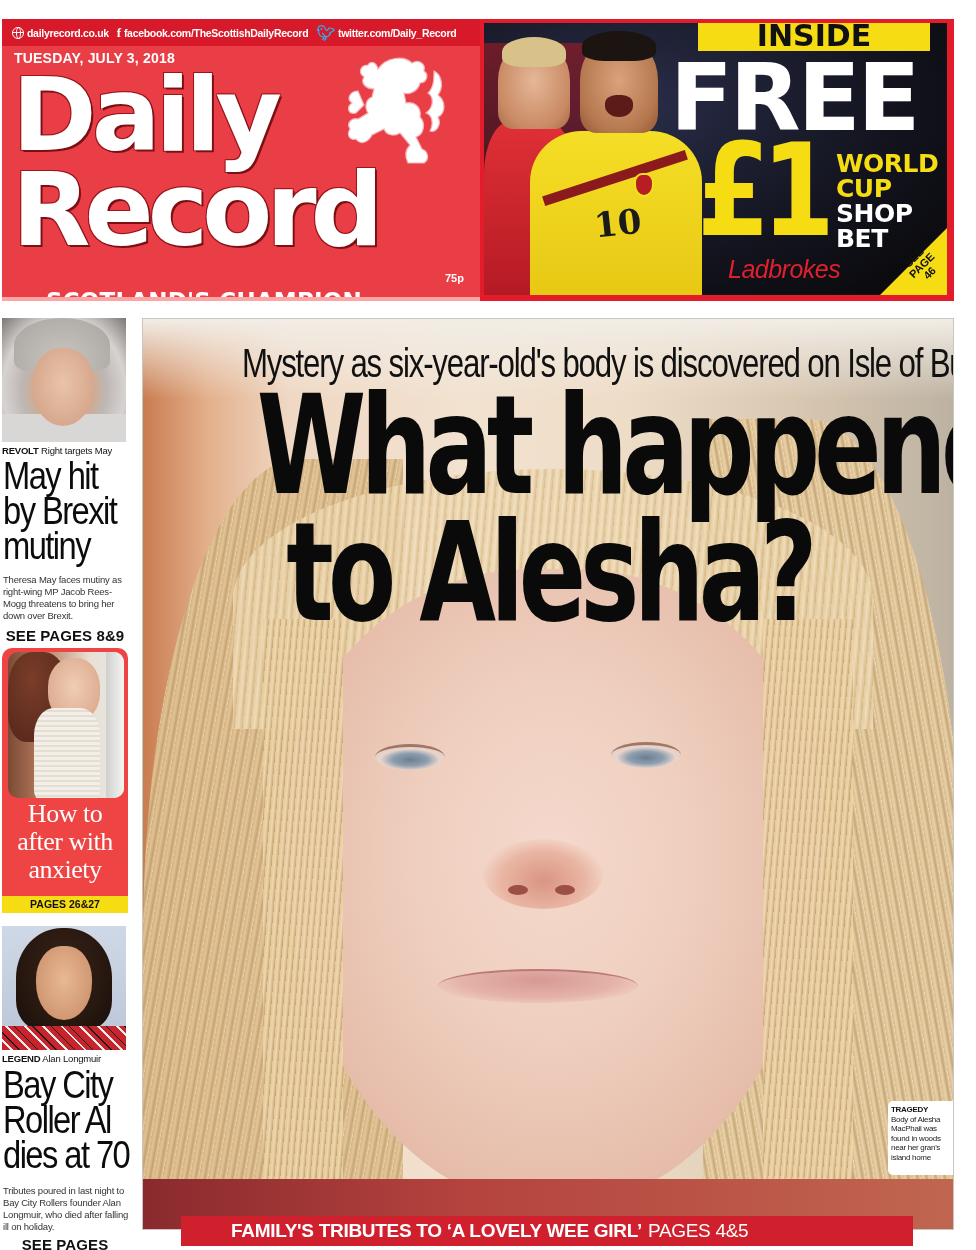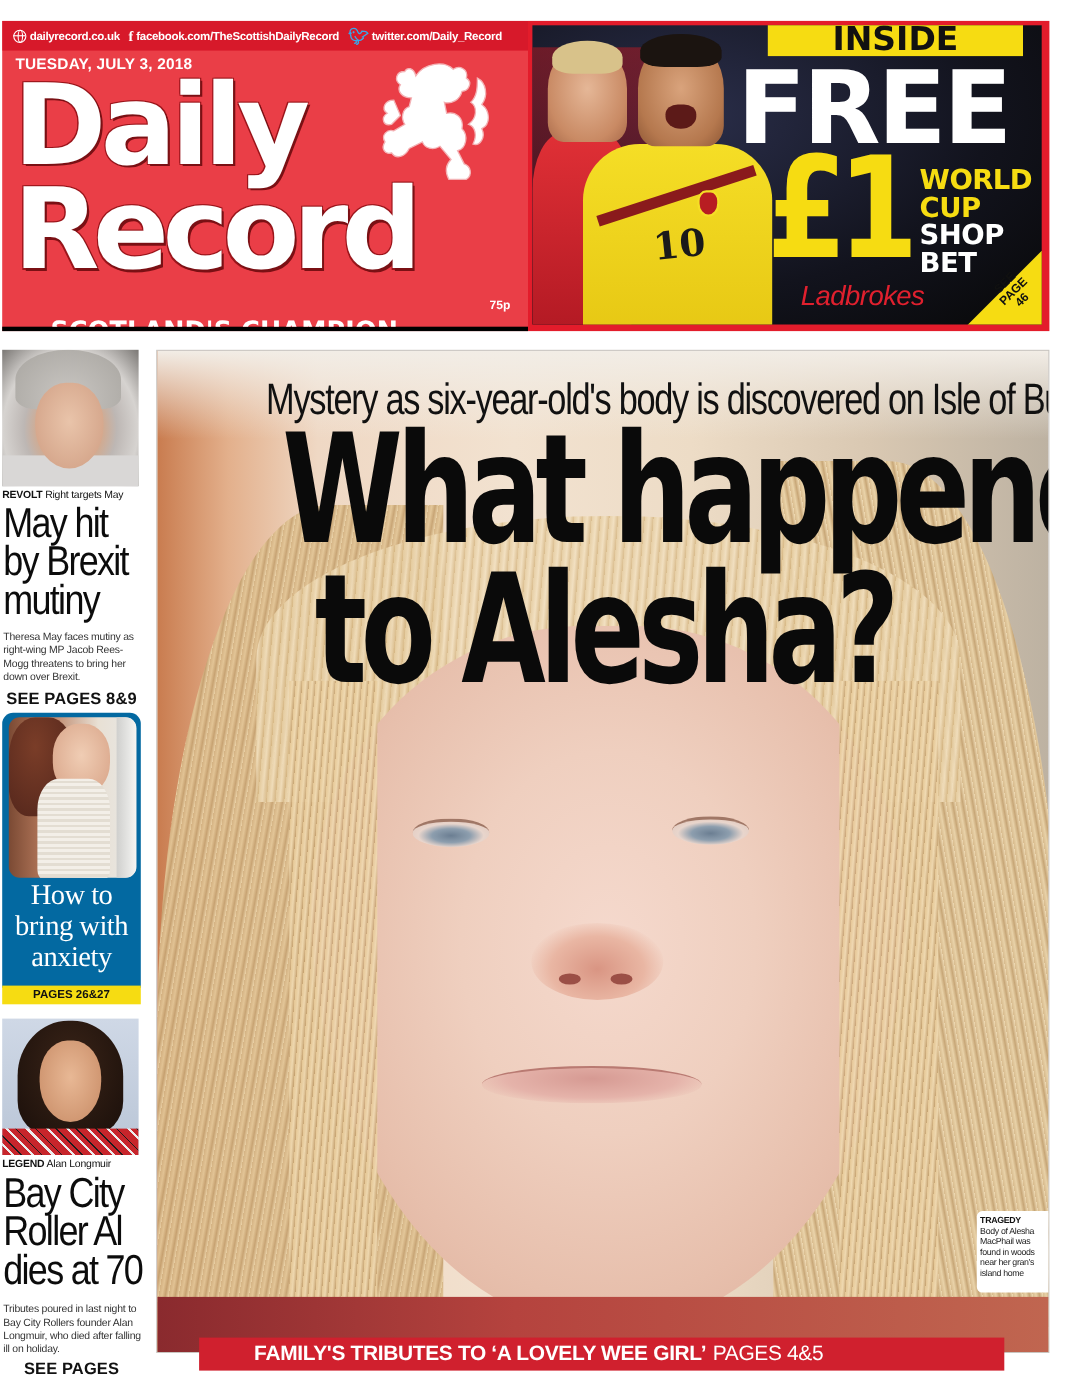--- a/index.html
+++ b/index.html
@@ -2,21 +2,21 @@
 <html><head>
 <meta charset="utf-8">
 <style>
   * { box-sizing: border-box; margin: 0; padding: 0; }
   html, body { width: 976px; height: 1250px; background: #ffffff; overflow: hidden; }
   body { position: relative; font-family: "Liberation Sans", sans-serif; }
 
   
   .masthead {
     position: absolute; left: 2px; top: 19px; width: 478px; height: 282px;
-    background: #ea3e47; border-bottom: 4px solid #000000; overflow: hidden;
+    background: #ea3e47; border-bottom: 4px solid #fca5a5; overflow: hidden;
   }
   .social-bar {
     position: absolute; left: 0; top: 0; width: 478px; height: 27px;
     background: #d7192a; display: flex; align-items: center; gap: 8px;
     padding-left: 10px; color: #fff; font-size: 10.5px; font-weight: bold; letter-spacing: -0.3px;
   }
   .social-bar .item { display: flex; align-items: center; gap: 3px; white-space: nowrap; }
   .globe-icon {
     width: 12px; height: 12px; border: 1.5px solid #fff; border-radius: 50%; position: relative; display: inline-block;
   }
@@ -118,21 +118,21 @@
   }
   .side-body {
     position: absolute; left: 3px; width: 130px; font-size: 9.5px; line-height: 12px; color: #333; letter-spacing: -0.2px;
   }
   .see-pages {
     position: absolute; width: 126px; text-align: center; font-size: 15px; font-weight: 900; color: #111; letter-spacing: 0.1px;
   }
 
   .anxiety-box {
     position: absolute; left: 2px; top: 648px; width: 126px; height: 250px;
-    background: #0369a1; border-radius: 10px 10px 0 0; overflow: hidden;
+    background: #ef4444; border-radius: 10px 10px 0 0; overflow: hidden;
   }
   .anxiety-photo {
     position: absolute; left: 6px; top: 4px; width: 116px; height: 146px; border-radius: 10px;
     background: linear-gradient(90deg, #7b4a34 0%, #b97c5e 30%, #e8e0d4 70%, #e8e8e6 100%); overflow: hidden;
   }
   .anx-hair { position: absolute; left: 0; top: 0; width: 60px; height: 90px; background: radial-gradient(ellipse at 40% 30%, #7a3d28 0%, #4e231a 100%); border-radius: 40% 40% 30% 30%; }
   .anx-face { position: absolute; left: 40px; top: 6px; width: 52px; height: 64px; background: radial-gradient(ellipse at 50% 45%, #f0cdb4 0%, #d7a286 100%); border-radius: 45%; }
   .anx-sweater { position: absolute; left: 26px; top: 56px; width: 66px; height: 92px; background: repeating-linear-gradient(0deg, #f3efe8 0px, #f3efe8 3px, #e3ddd2 3px, #e3ddd2 5px); border-radius: 30% 30% 10% 10%; }
   .anx-window { position: absolute; left: 98px; top: 0; width: 18px; height: 146px; background: linear-gradient(90deg, #cfcfcd, #f5f5f3); }
   .anxiety-title {
@@ -305,21 +305,21 @@
 
 <div class="anxiety-box">
   <div class="anxiety-photo">
     <div class="anx-window"></div>
     <div class="anx-hair"></div>
     <div class="anx-face"></div>
     <div class="anx-sweater"></div>
   </div>
   <div class="anxiety-title">
     <div>How to</div>
-    <div>bring with</div>
+    <div>after with</div>
     <div>anxiety</div>
   </div>
 </div>
 <div class="anxiety-pages">PAGES 26&amp;27</div>
 
 <div class="thumb longmuir-photo">
   <div class="lm-hair"></div>
   <div class="lm-face"></div>
   <div class="lm-shirt"></div>
 </div>

